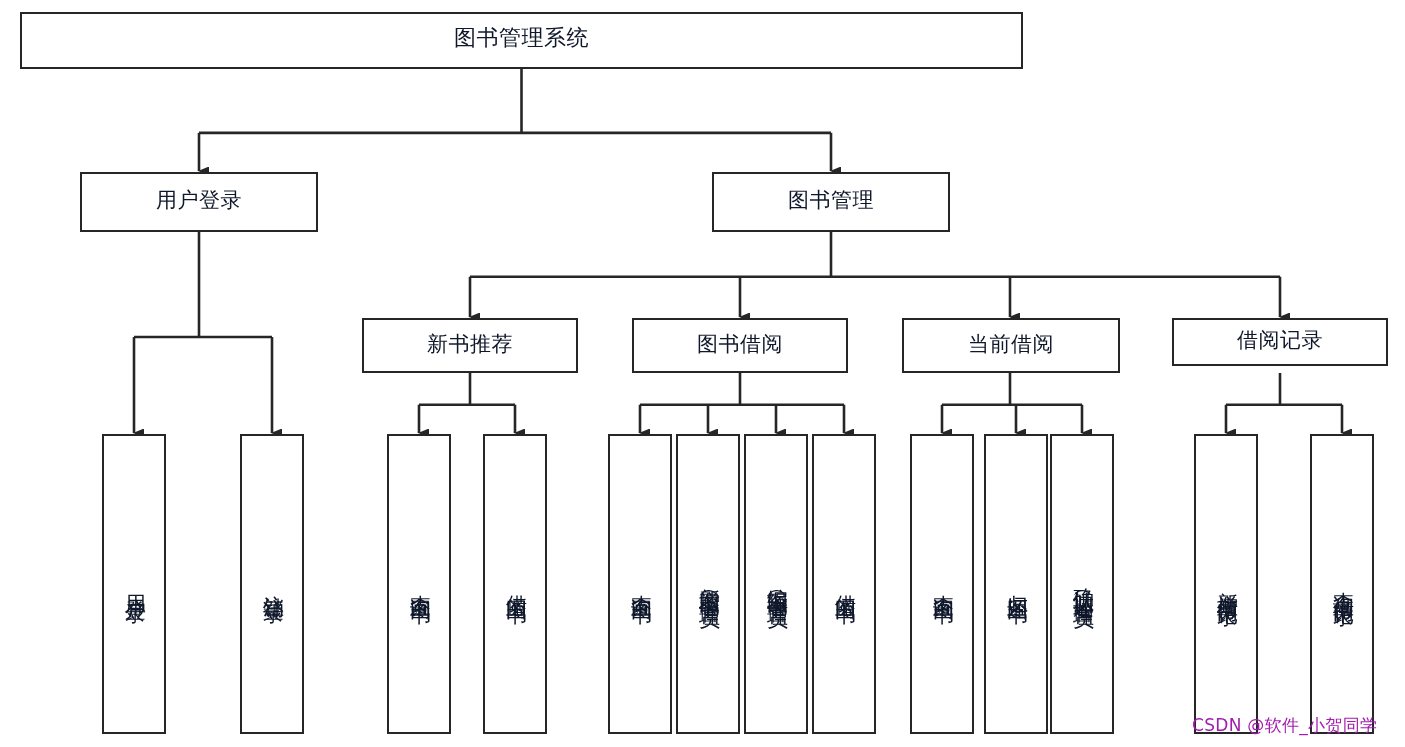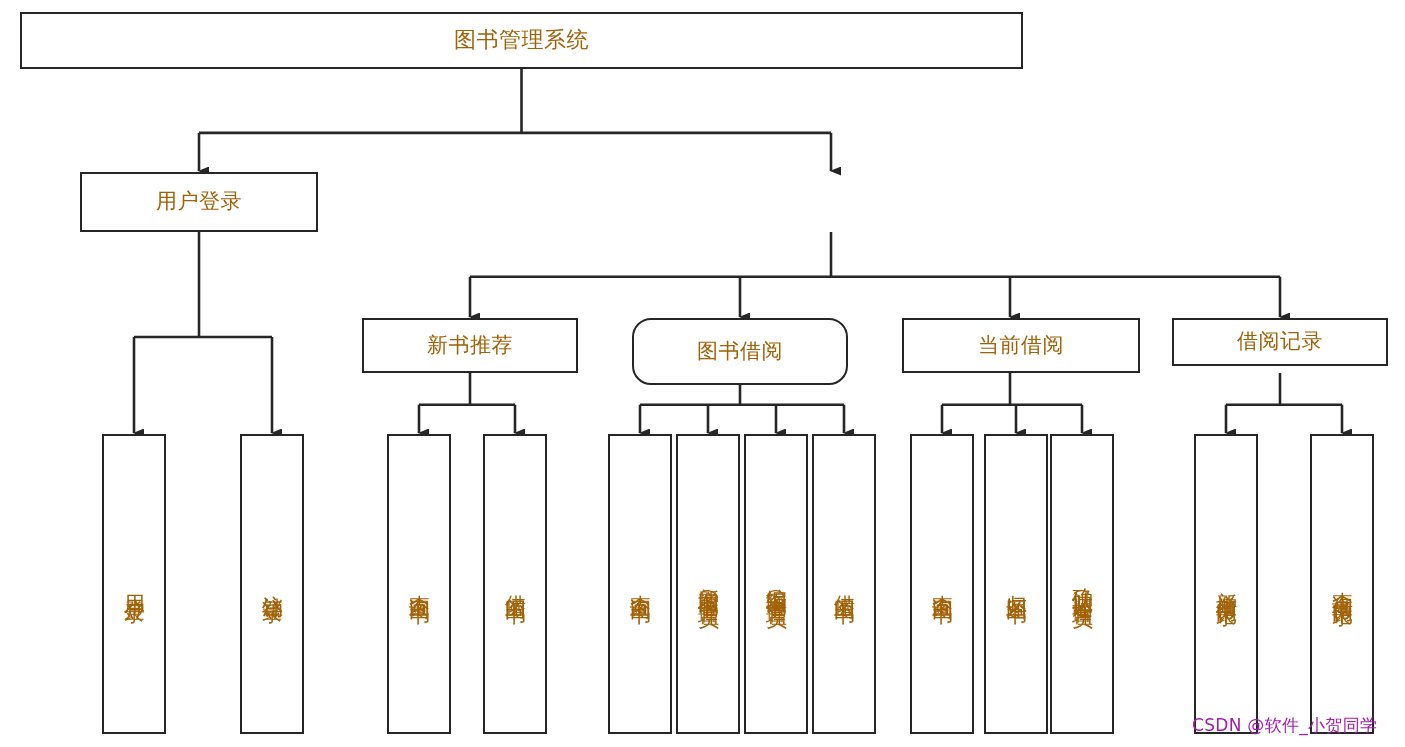--- a/index.html
+++ b/index.html
@@ -31,26 +31,27 @@
     position: absolute;
     box-sizing: border-box;
     background: #ffffff;
     border: 2px solid #262626;
     display: flex;
     align-items: center;
     justify-content: center;
     overflow: hidden;
   }
   .node-label {
-    color: #a16207;
+    color: #0f172a;
     font-size: 21px;
     line-height: 1.04;
     letter-spacing: 0.5px;
     white-space: nowrap;
     text-align: center;
+    font-family: Liberation Mono, monospace;
   }
   .node-box.vertical .node-label {
     writing-mode: vertical-rl;
     text-orientation: upright;
     letter-spacing: 3px;
     font-size: 21px;
     line-height: 1.0;
   }
   .node-box.root .node-label {
     font-size: 22px;
@@ -114,28 +115,31 @@
       </g>
   </svg>
 
   <div class="node-box root" style="left: 20px; top: 12px; width: 1003px; height: 57px;">
     <span class="node-label">图书管理系统</span>
   </div>
 
   <div class="node-box" style="left: 80px; top: 172px; width: 238px; height: 60px;">
     <span class="node-label">用户登录</span>
   </div>
+  <div class="node-box" style="left: 712px; top: 172px; width: 238px; height: 60px;">
+    <span class="node-label">图书管理</span>
+  </div>
 
   <div class="node-box" style="left: 362px; top: 318px; width: 216px; height: 55px;">
     <span class="node-label">新书推荐</span>
   </div>
-  <div class="node-box" style="left: 632px; top: 318px; width: 216px; height: 67px; border-radius: 19px;">
+  <div class="node-box" style="left: 632px; top: 318px; width: 216px; height: 55px;">
     <span class="node-label">图书借阅</span>
   </div>
-  <div class="node-box" style="left: 902px; top: 318px; width: 238px; height: 55px;">
+  <div class="node-box" style="left: 902px; top: 318px; width: 218px; height: 55px;">
     <span class="node-label">当前借阅</span>
   </div>
   <div class="node-box" style="left: 1172px; top: 318px; width: 216px; height: 48px;">
     <span class="node-label">借阅记录</span>
   </div>
 
   <div class="node-box vertical" style="left: 102px; top: 434px; width: 64px; height: 300px;">
     <span class="node-label">用户登录</span>
   </div>
   <div class="node-box vertical" style="left: 240px; top: 434px; width: 64px; height: 300px;">

